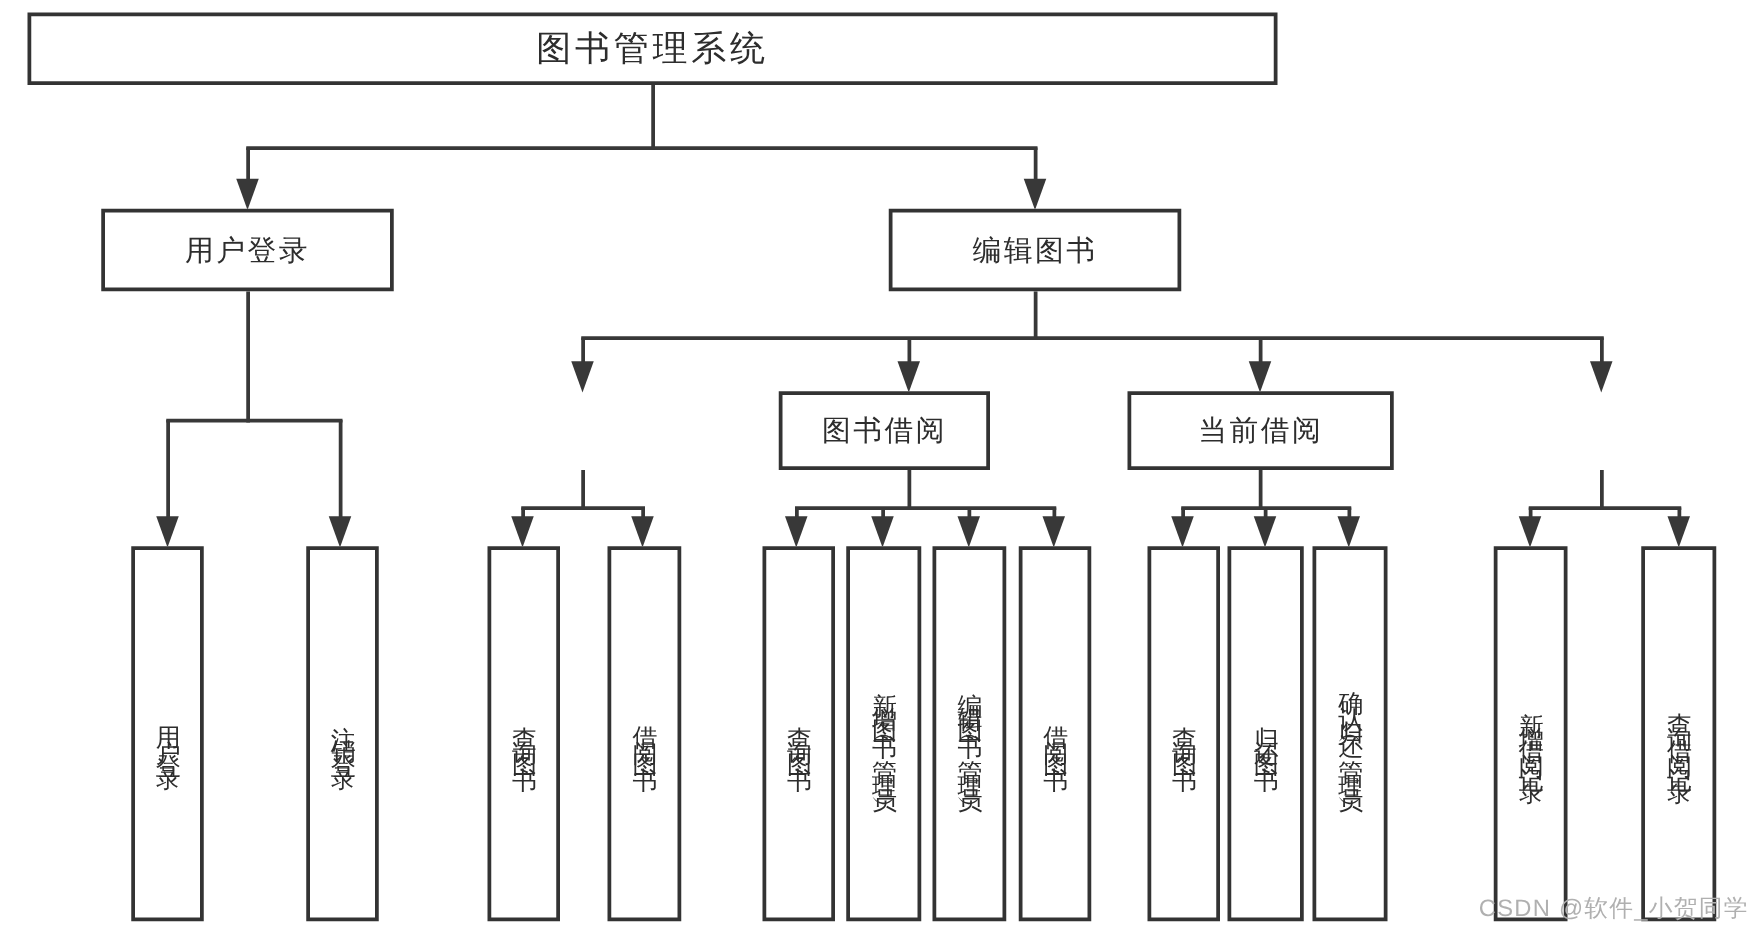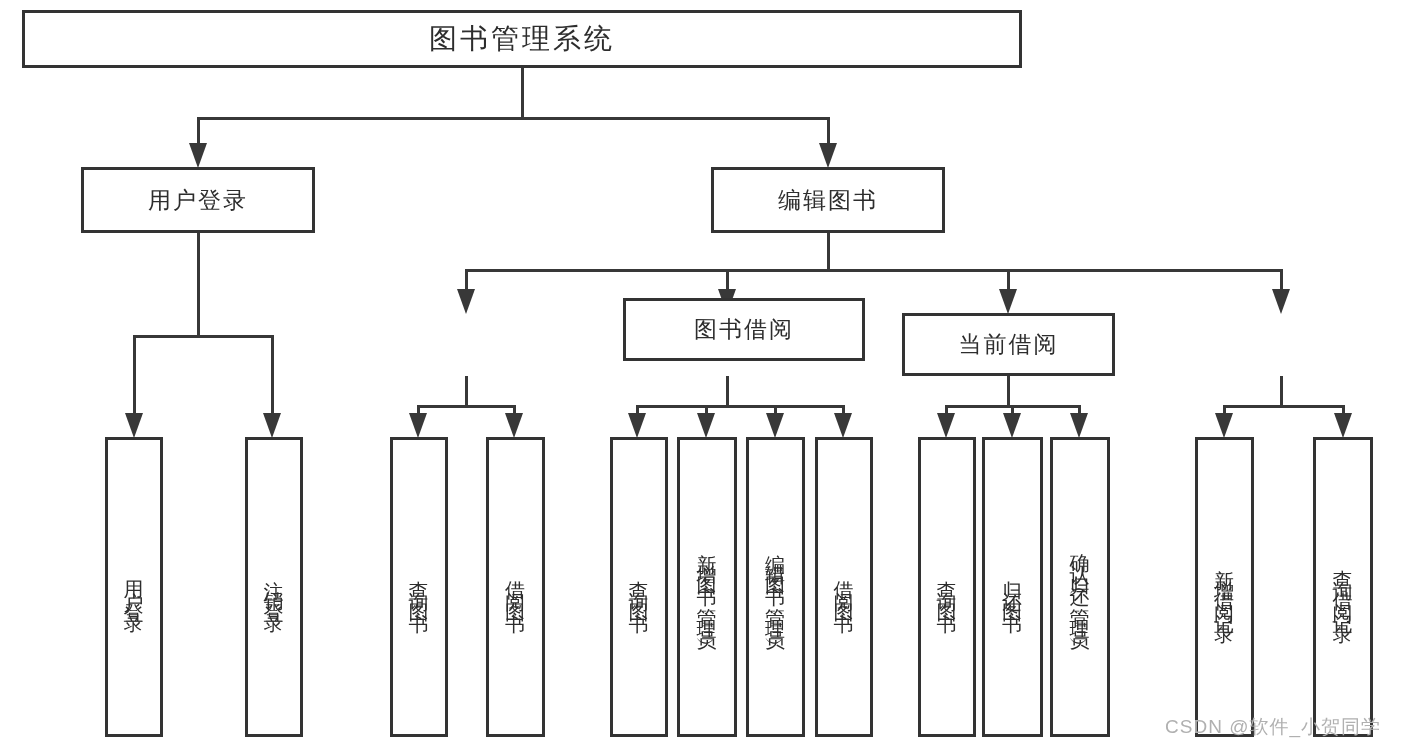--- a/index.html
+++ b/index.html
@@ -19,41 +19,41 @@
     writing-mode:vertical-rl;text-orientation:mixed;
     font-size:20px;letter-spacing:11px;line-height:1;color:#2d2d2d;
   }
   .seg{position:absolute;background:#383838;z-index:1;}
   .arrow{
     position:absolute;width:0;height:0;z-index:1;
     border-left:9px solid transparent;border-right:9px solid transparent;
     border-top:25px solid #383838;
   }
   .watermark{
-    position:absolute;top:714px;right:24px;z-index:5;
+    position:absolute;top:714px;right:6px;z-index:5;
     font-size:19px;color:#b0b0b0;letter-spacing:1px;white-space:nowrap;
   }
 </style>
 </head>
 <body>
 
 <div id="canvas">
 
   <div class="box hbox root" style="left:22px;top:10px;width:1000px;height:58px;">
     <span>图书管理系统</span>
   </div>
 
   <div class="box hbox" style="left:81px;top:167px;width:234px;height:66px;">
     <span>用户登录</span>
   </div>
   <div class="box hbox" style="left:711px;top:167px;width:234px;height:66px;">
     <span>编辑图书</span>
   </div>
 
-  <div class="box hbox" style="left:623px;top:298px;width:242px;height:63px;justify-content:center;">
+  <div class="box hbox" style="left:623px;top:313px;width:169px;height:63px;justify-content:center;">
     <span>图书借阅</span>
   </div>
   <div class="box hbox" style="left:902px;top:313px;width:213px;height:63px;justify-content:center;">
     <span>当前借阅</span>
   </div>
 
   <div class="box vbox" style="left:105px;top:437px;width:58px;height:300px;">
     <span class="vt">用户登录</span>
   </div>
   <div class="box vbox" style="left:245px;top:437px;width:58px;height:300px;">

